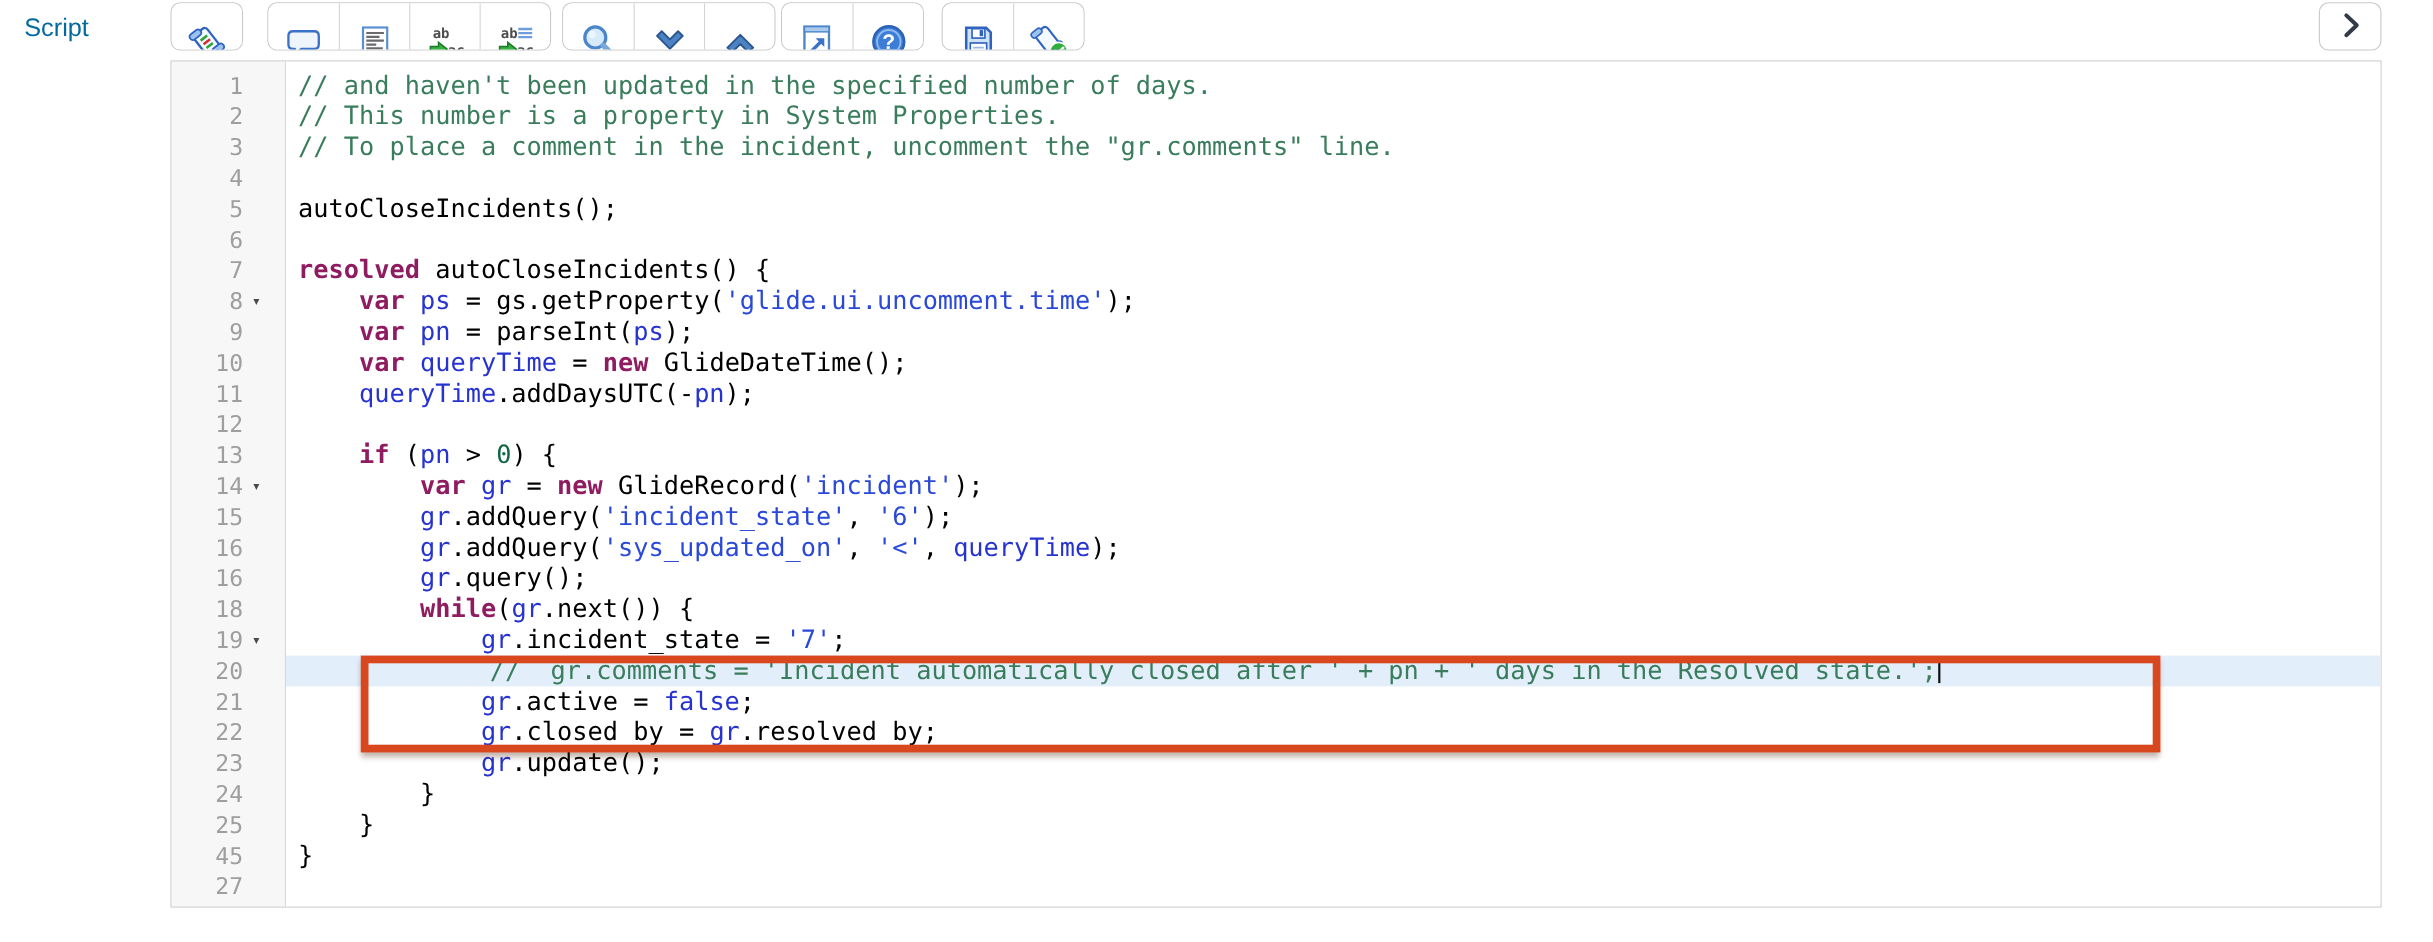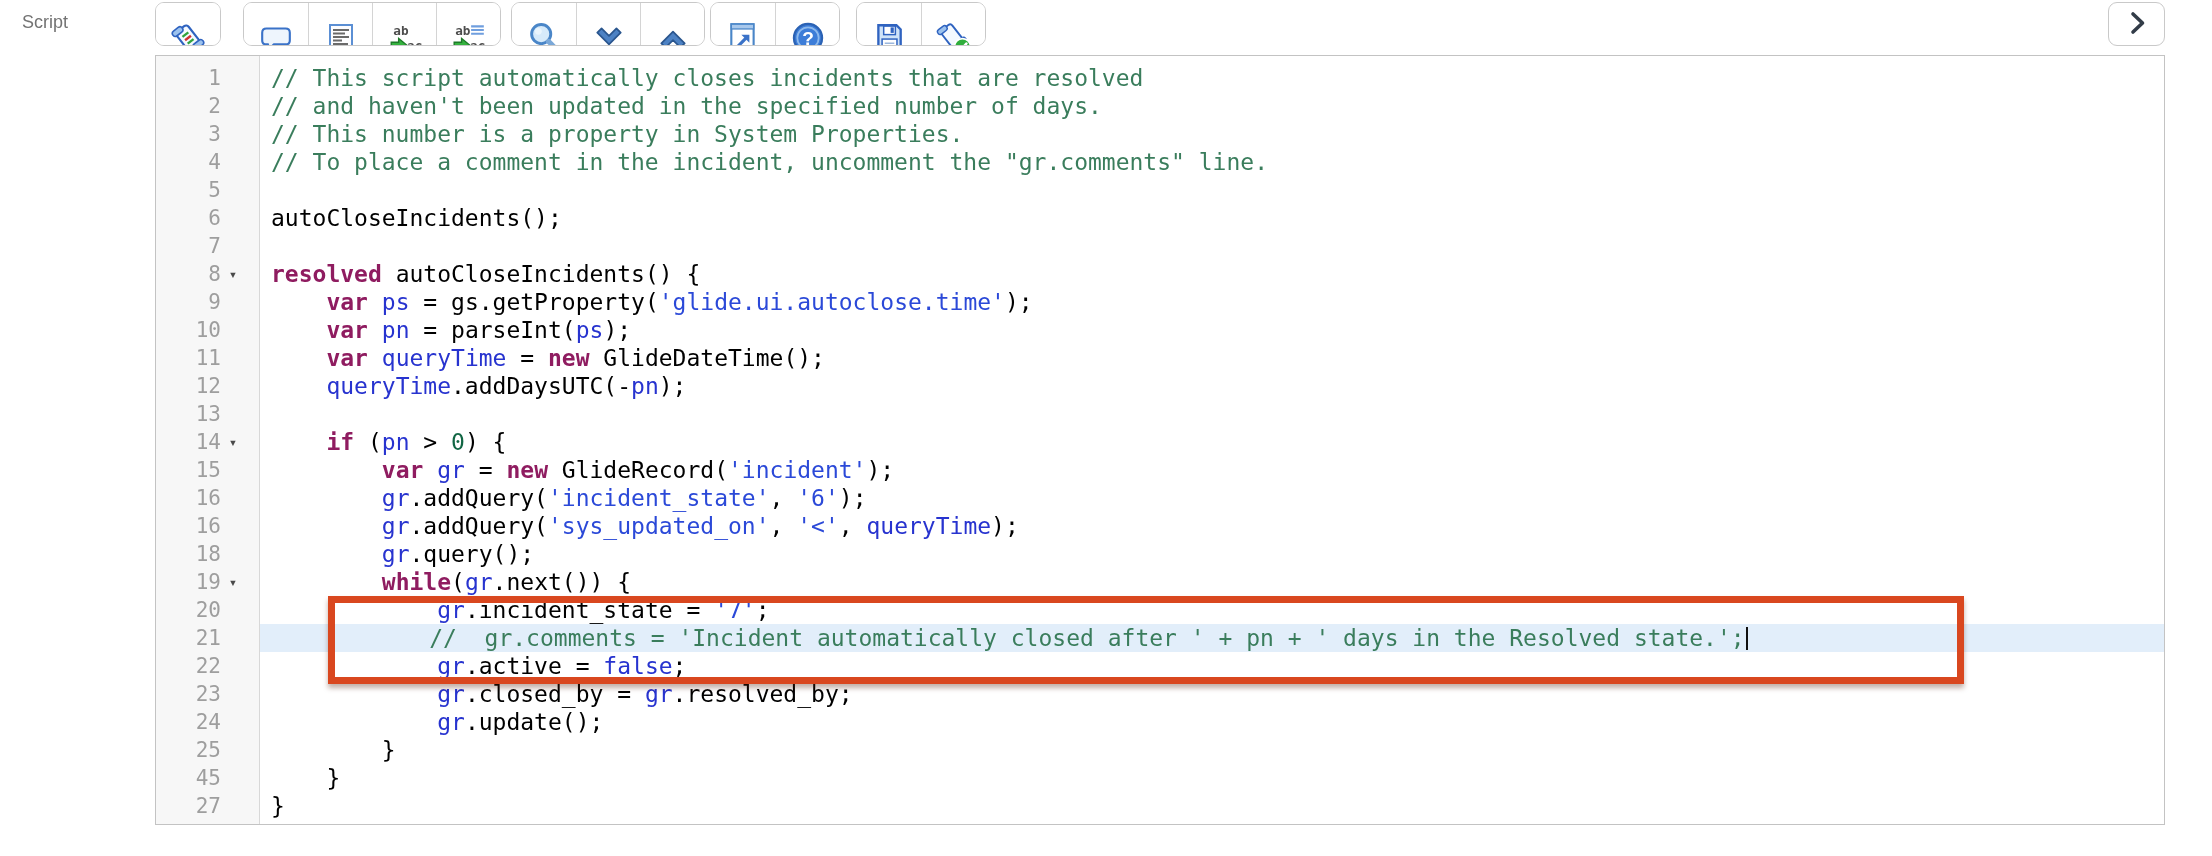--- a/index.html
+++ b/index.html
@@ -1,21 +1,21 @@
 <!DOCTYPE html>
 <html style="--keyword: #8f1c60; --variable: #2733cf; --string: #2b49d8; --number: #116644; --comment: #3a7d5c; --atom: #2733cf; --plain: #000000; --active-bg: #e2eefa; --annot: #d9471f; --gutter-text: #9e9e9e;"><head>
 <meta charset="utf-8">
 <style>
   html,body{margin:0;padding:0;}
   body{
     width:2212px;height:856px;position:relative;background:#fff;
     font-family:"Liberation Sans", sans-serif;overflow:hidden;
   }
   .script-label{
-    position:absolute;left:22px;top:12px;font-size:18px;color:#737373;text-align:right;
+    position:absolute;left:22px;top:12px;font-size:23px;color:#0369a1;text-align:right;
   }
   
   .toolbar{position:absolute;left:155px;top:2px;height:44px;display:flex;align-items:stretch;}
   .btn-group{display:flex;border:1px solid #c9c9c9;border-radius:9px;background:#fff;overflow:hidden;}
   .btn-group.g0{margin-right:22px;}
   .btn-group.g1{margin-right:10px;}
   .btn-group.g2{margin-right:5px;}
   .btn-group.g3{margin-right:16px;}
   .tb-btn{
     width:64px;border:none;background:#fff;display:flex;align-items:center;justify-content:center;
@@ -39,21 +39,21 @@
     font-family:"DejaVu Sans Mono", monospace;font-size:21px;line-height:28px;
     color:var(--gutter-text,#9e9e9e);
   }
   .gutter-line{height:28px;display:flex;justify-content:flex-end;align-items:center;padding-right:14px;}
   .fold{width:24px;text-align:center;font-size:14px;color:#4a4a4a;line-height:28px;}
   .code{
     flex:1;position:relative;padding:8px 0 0 11px;background:#fff;
     font-family:"DejaVu Sans Mono", monospace;font-size:23px;line-height:28px;color:var(--plain,#000);
   }
   .code-line{height:28px;white-space:pre;position:relative;z-index:1;}
-  .code-line.active-line{background:var(--active-bg,#e2eefa);margin-left:-11px;padding-left:3px;}
+  .code-line.active-line{background:var(--active-bg,#e2eefa);margin-left:-11px;padding-left:19px;}
   .tk-c{color:var(--comment,#3a7d5c);}
   .tk-k{color:var(--keyword,#8f1c60);font-weight:bold;}
   .tk-v{color:var(--variable,#2733cf);}
   .tk-s{color:var(--string,#2b49d8);}
   .tk-n{color:var(--number,#116644);}
   .tk-a{color:var(--atom,#2733cf);}
   .tk-p{color:var(--plain,#000);}
   .cursor{display:inline-block;width:2px;height:23px;background:#111;vertical-align:-4px;margin-left:1px;}
   .red-box{
     position:absolute;box-sizing:border-box;z-index:2;pointer-events:none;
@@ -320,29 +320,28 @@
       <div class="gutter-line">
         <span>45</span>
         <span class="fold"></span>
       </div>
       <div class="gutter-line">
         <span>27</span>
         <span class="fold"></span>
       </div>
     </div>
   <div class="code" id="code">
-      <div class="code-line"><span class="tk-c">// This script automatically closes incidents that are resolved</span></div>
       <div class="code-line"><span class="tk-c">// and haven't been updated in the specified number of days.</span></div>
       <div class="code-line"><span class="tk-c">// This number is a property in System Properties.</span></div>
       <div class="code-line"><span class="tk-c">// To place a comment in the incident, uncomment the "gr.comments" line.</span></div>
       <div class="code-line"></div>
       <div class="code-line"><span class="tk-p">autoCloseIncidents();</span></div>
       <div class="code-line"></div>
       <div class="code-line"><span class="tk-k">resolved</span><span class="tk-p"> autoCloseIncidents() {</span></div>
-      <div class="code-line"><span class="tk-p">    </span><span class="tk-k">var</span><span class="tk-p"> </span><span class="tk-v">ps</span><span class="tk-p"> = gs.getProperty(</span><span class="tk-s">'glide.ui.autoclose.time'</span><span class="tk-p">);</span></div>
+      <div class="code-line"><span class="tk-p">    </span><span class="tk-k">var</span><span class="tk-p"> </span><span class="tk-v">ps</span><span class="tk-p"> = gs.getProperty(</span><span class="tk-s">'glide.ui.uncomment.time'</span><span class="tk-p">);</span></div>
       <div class="code-line"><span class="tk-p">    </span><span class="tk-k">var</span><span class="tk-p"> </span><span class="tk-v">pn</span><span class="tk-p"> = parseInt(</span><span class="tk-v">ps</span><span class="tk-p">);</span></div>
       <div class="code-line"><span class="tk-p">    </span><span class="tk-k">var</span><span class="tk-p"> </span><span class="tk-v">queryTime</span><span class="tk-p"> = </span><span class="tk-k">new</span><span class="tk-p"> GlideDateTime();</span></div>
       <div class="code-line"><span class="tk-p">    </span><span class="tk-v">queryTime</span><span class="tk-p">.addDaysUTC(-</span><span class="tk-v">pn</span><span class="tk-p">);</span></div>
       <div class="code-line"></div>
       <div class="code-line"><span class="tk-p">    </span><span class="tk-k">if</span><span class="tk-p"> (</span><span class="tk-v">pn</span><span class="tk-p"> &gt; </span><span class="tk-n">0</span><span class="tk-p">) {</span></div>
       <div class="code-line"><span class="tk-p">        </span><span class="tk-k">var</span><span class="tk-p"> </span><span class="tk-v">gr</span><span class="tk-p"> = </span><span class="tk-k">new</span><span class="tk-p"> GlideRecord(</span><span class="tk-s">'incident'</span><span class="tk-p">);</span></div>
       <div class="code-line"><span class="tk-p">        </span><span class="tk-v">gr</span><span class="tk-p">.addQuery(</span><span class="tk-s">'incident_state'</span><span class="tk-p">, </span><span class="tk-s">'6'</span><span class="tk-p">);</span></div>
       <div class="code-line"><span class="tk-p">        </span><span class="tk-v">gr</span><span class="tk-p">.addQuery(</span><span class="tk-s">'sys_updated_on'</span><span class="tk-p">, </span><span class="tk-s">'&lt;'</span><span class="tk-p">, </span><span class="tk-v">queryTime</span><span class="tk-p">);</span></div>
       <div class="code-line"><span class="tk-p">        </span><span class="tk-v">gr</span><span class="tk-p">.query();</span></div>
       <div class="code-line"><span class="tk-p">        </span><span class="tk-k">while</span><span class="tk-p">(</span><span class="tk-v">gr</span><span class="tk-p">.next()) {</span></div>

